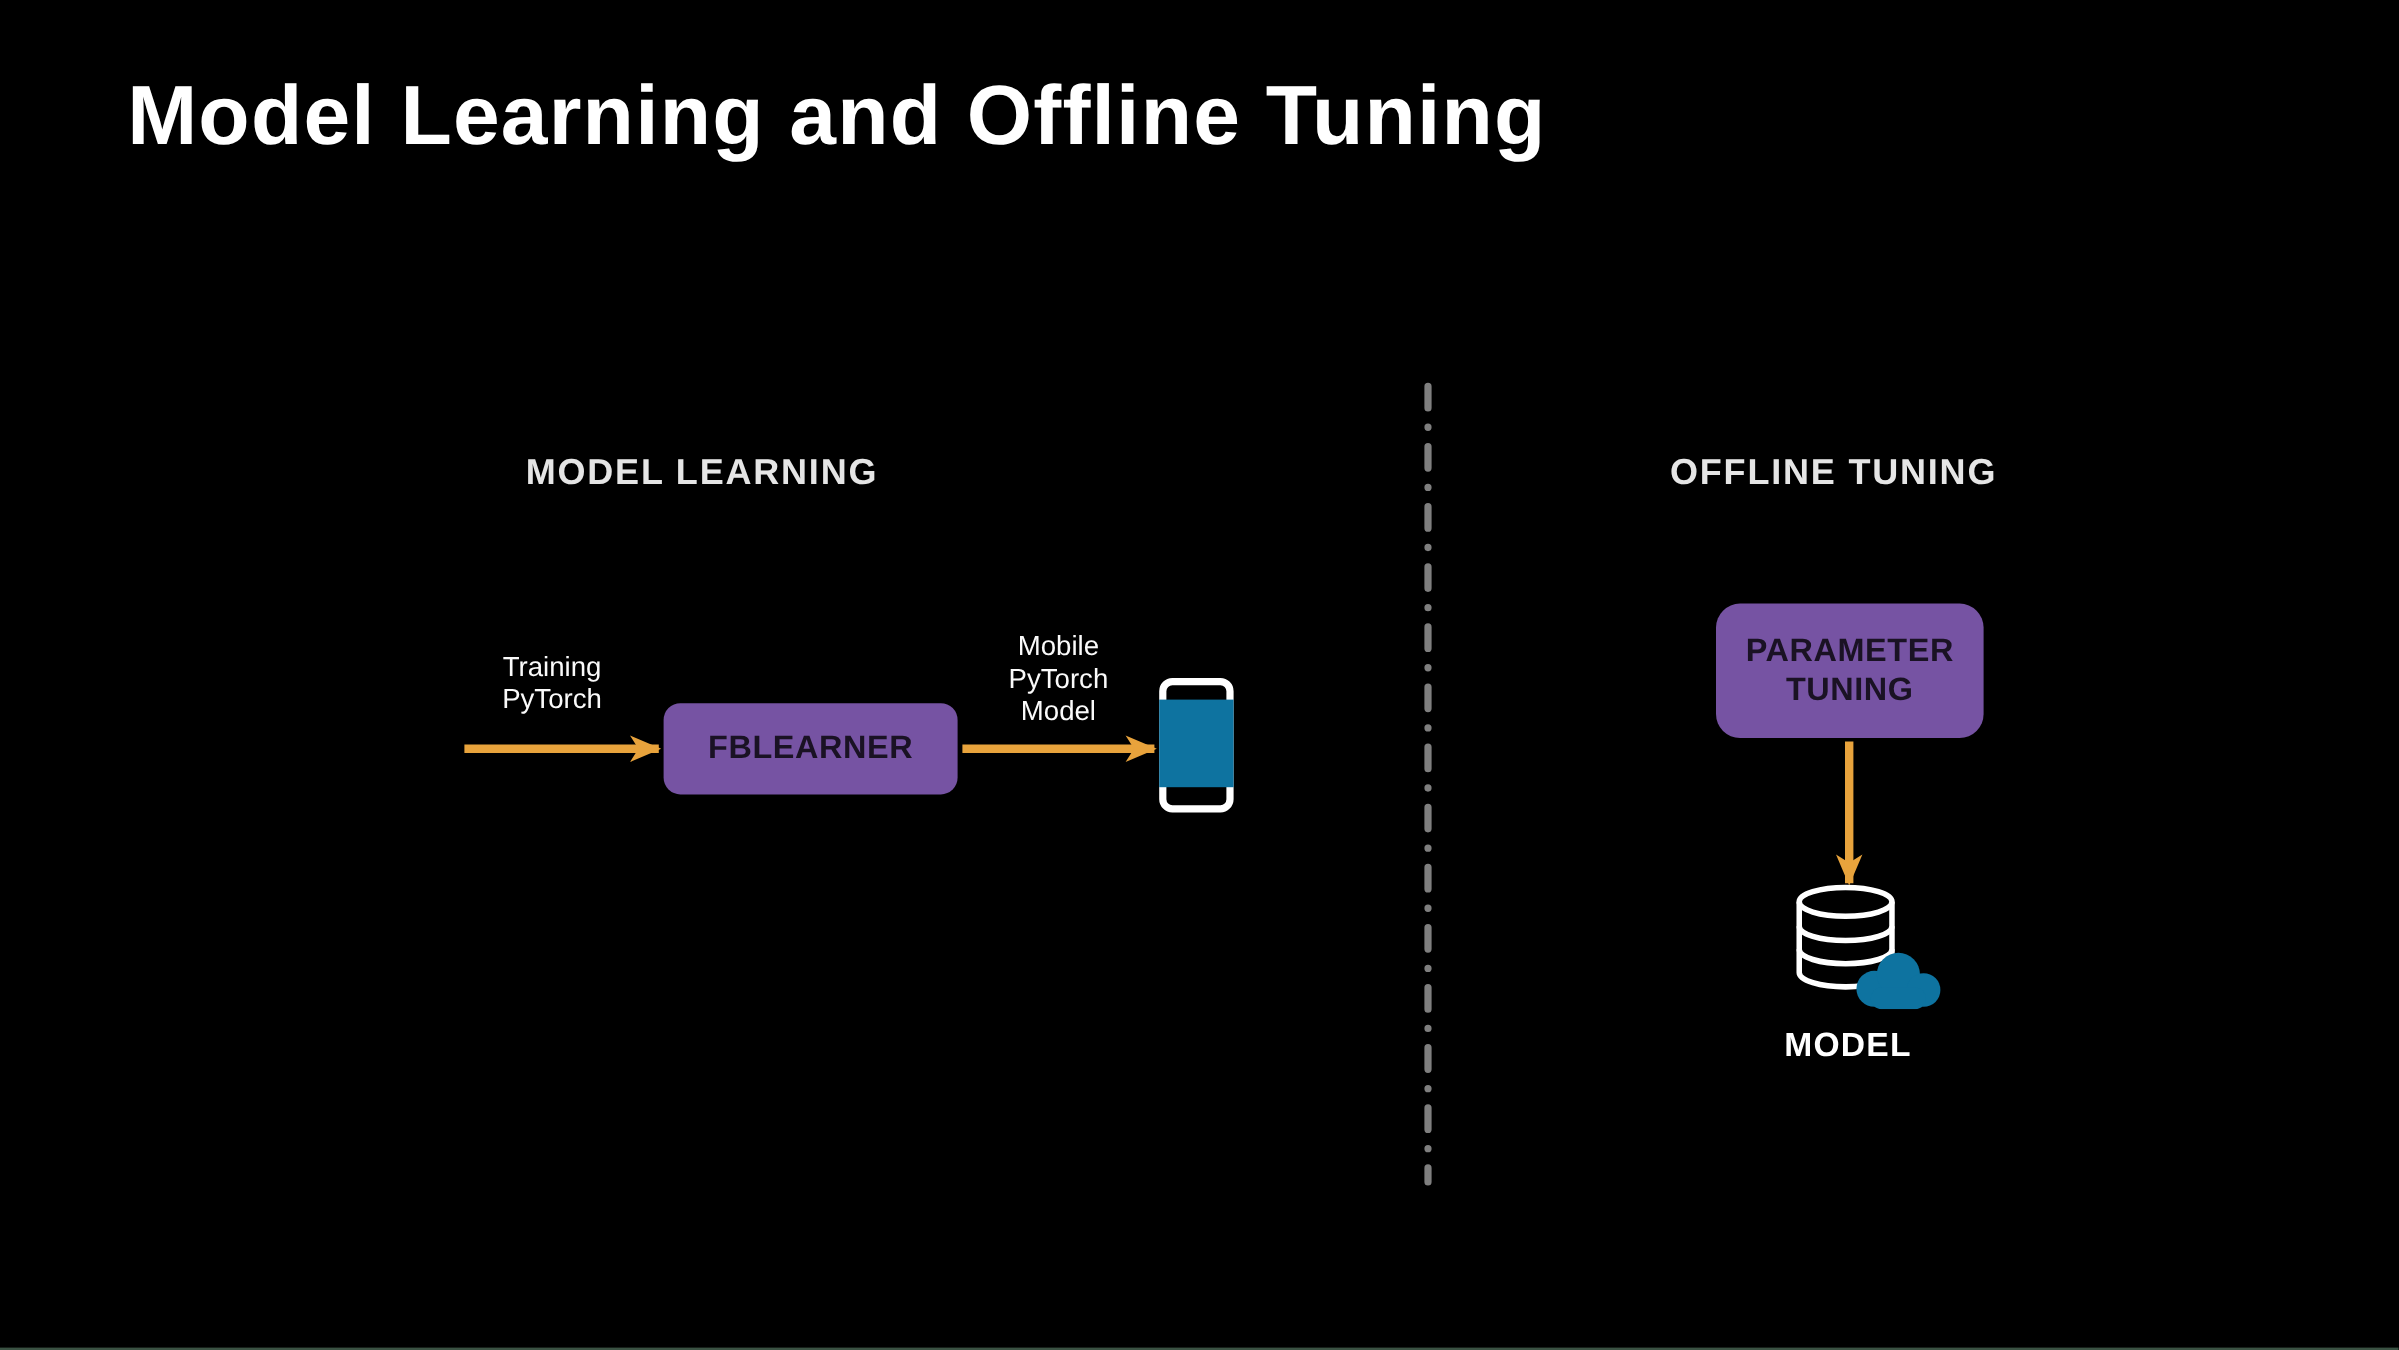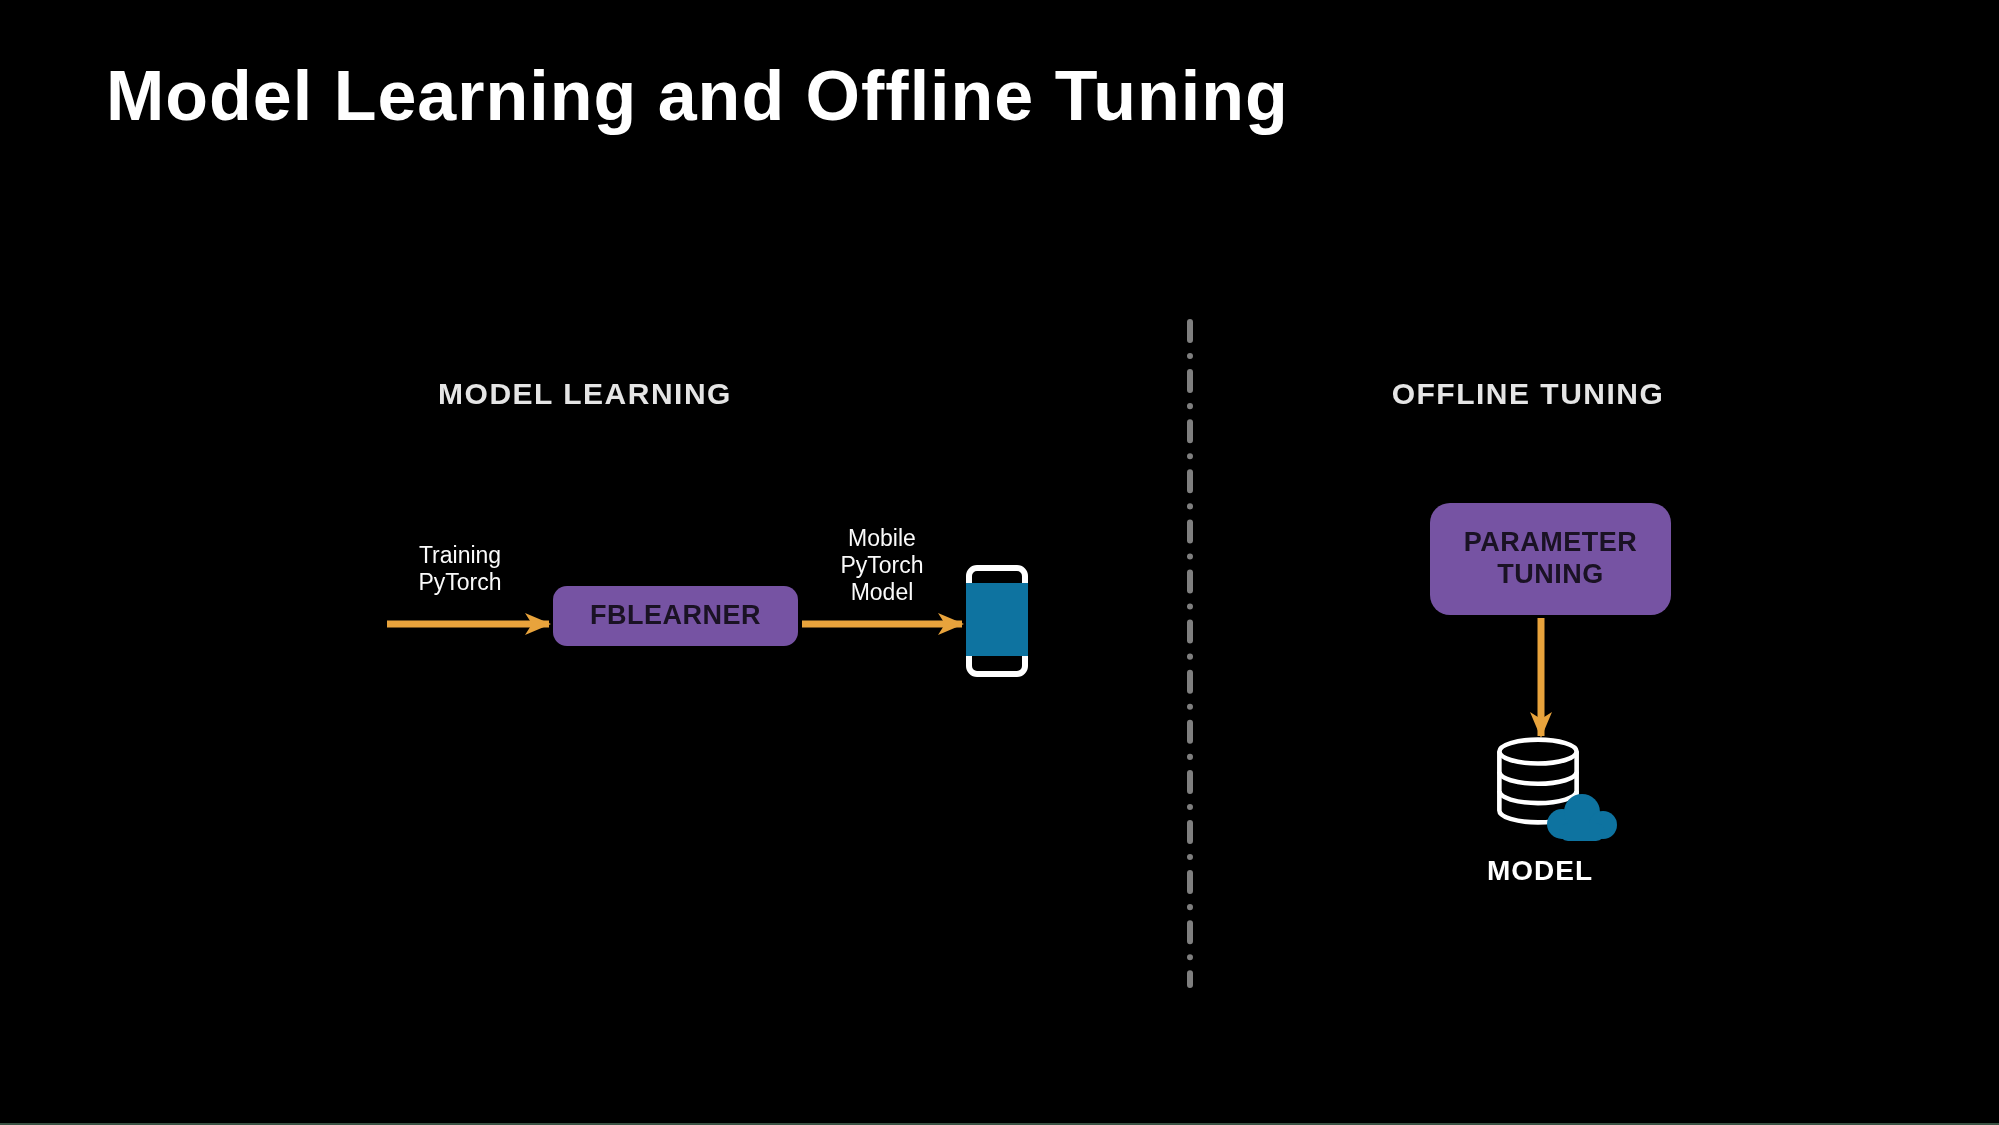--- a/index.html
+++ b/index.html
@@ -20,22 +20,22 @@
     white-space:nowrap;
   }
   .sh-ml{left:375px;}
   .sh-ot{left:1318px;}
   .node{
     position:absolute;display:flex;align-items:center;justify-content:center;
     background:#7653A3;color:#1A1224;font-weight:bold;text-align:center;
     white-space:pre-line;line-height:1.18;letter-spacing:0.5px;
   }
   .node-logs{left:135px;top:584px;width:248px;height:80px;border-radius:14px;font-size:27px;}
-  .node-fbl{left:553px;top:586px;width:245px;height:60px;border-radius:14px;font-size:27px;}
-  .node-param{left:1430px;top:503px;width:241px;height:112px;border-radius:20px;font-size:27px;}
+  .node-fbl{left:553px;top:586px;width:245px;height:76px;border-radius:14px;font-size:27px;}
+  .node-param{left:1430px;top:503px;width:223px;height:112px;border-radius:20px;font-size:27px;}
   .arrow-label{
     position:absolute;color:#fafafa;text-align:center;
     white-space:pre-line;font-size:23px;line-height:1.18;font-weight:400;
   }
   .lbl-training{left:350px;top:542px;width:220px;}
   .lbl-pytorch{left:782px;top:525px;width:200px;}
   .overlay{position:absolute;left:0;top:0;width:1999px;height:1125px;pointer-events:none;}
   .phone{
     position:absolute;left:966px;top:565px;width:62px;height:112px;
     border:6px solid #ffffff;border-radius:11px;background:#000;box-sizing:border-box;

